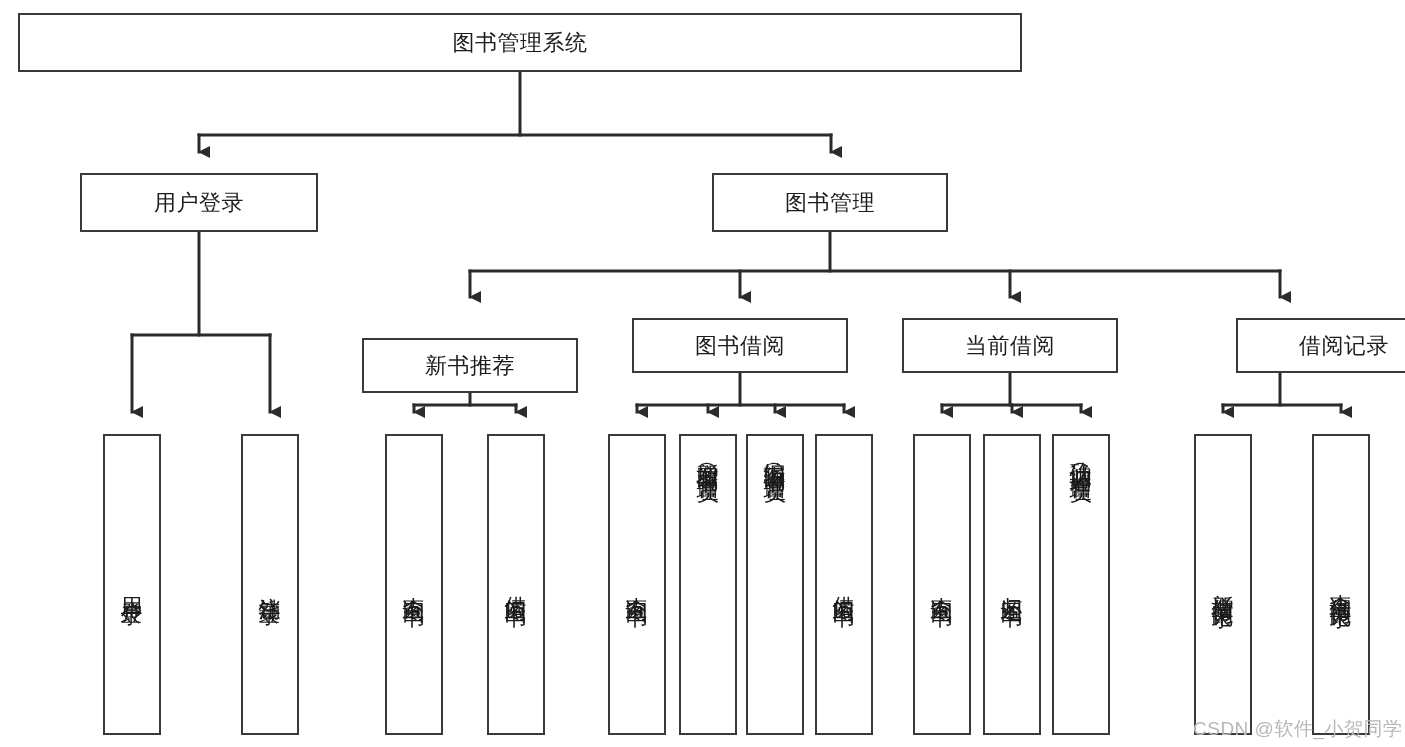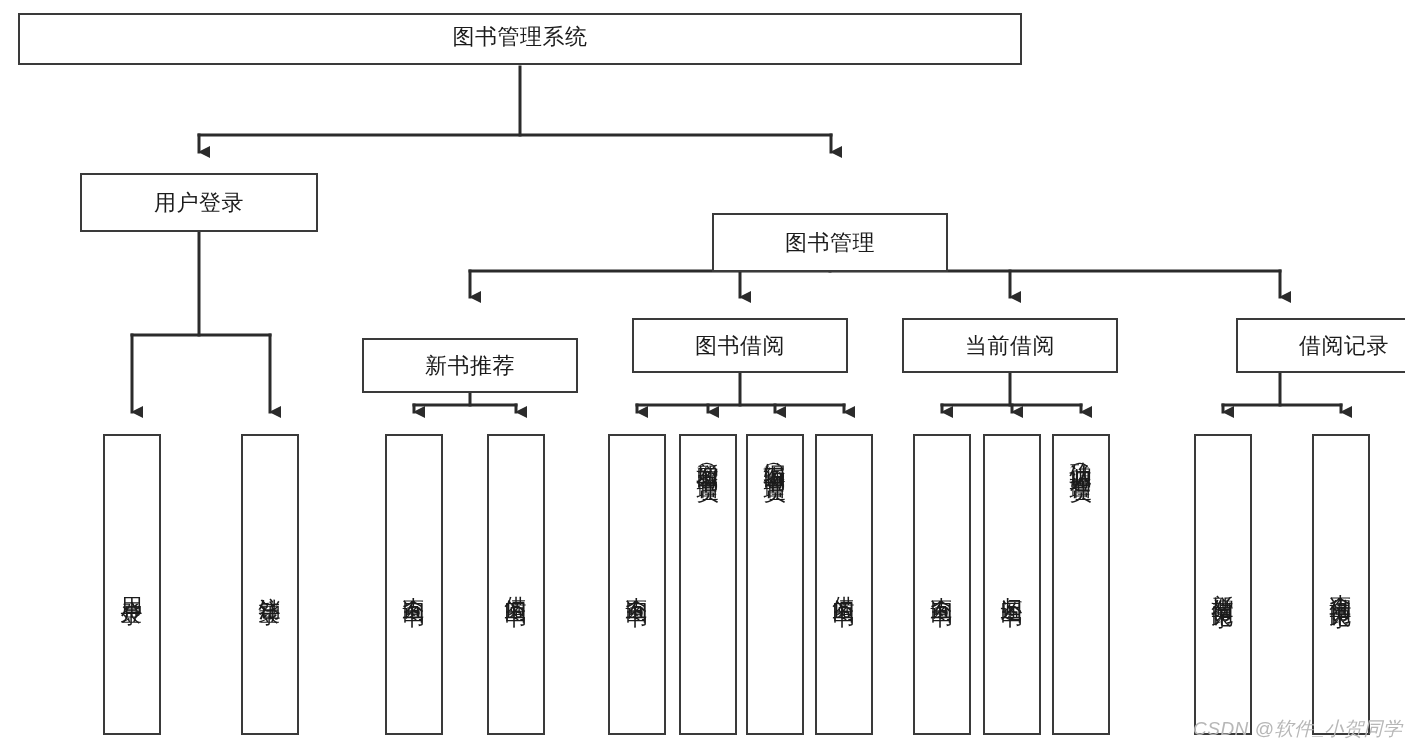--- a/index.html
+++ b/index.html
@@ -60,21 +60,20 @@
   .node.vertical.centered {
     align-items: center;
     padding-top: 0;
   }
   .watermark {
     position: absolute;
     color: #b7b7b7;
     font-size: 19px;
     white-space: nowrap;
     letter-spacing: 0.5px;
-    font-style: italic;
   }
 </style>
 </head>
 <body>
 
 <div id="canvas" style="background: rgb(255, 255, 255);">
 
   <svg class="edges" viewBox="0 0 1405 747" xmlns="http://www.w3.org/2000/svg">
     <defs>
       <marker id="arrow" viewBox="0 0 12 12" refX="6" refY="11" markerWidth="12" markerHeight="12" orient="auto-start-reverse" markerUnits="userSpaceOnUse">
@@ -118,28 +117,28 @@
       <path d="M 1012 405 L 1012 412" marker-end="url(#arrow)"></path>
       <path d="M 1081 405 L 1081 412" marker-end="url(#arrow)"></path>
 
       <path d="M 1280 373 L 1280 405"></path>
       <path d="M 1223 405 L 1341 405"></path>
       <path d="M 1223 405 L 1223 412" marker-end="url(#arrow)"></path>
       <path d="M 1341 405 L 1341 412" marker-end="url(#arrow)"></path>
     </g>
   </svg>
 
-  <div class="node" id="node-root" style="left: 18px; top: 13px; width: 1004px; height: 52px; font-family: Liberation Mono, monospace;">
+  <div class="node" id="node-root" style="left: 18px; top: 13px; width: 1004px; height: 59px;">
     <span class="label">图书管理系统</span>
   </div>
 
   <div class="node" id="node-l2-0" style="left: 80px; top: 173px; width: 238px; height: 59px;">
     <span class="label">用户登录</span>
   </div>
-  <div class="node" id="node-l2-1" style="left: 712px; top: 173px; width: 236px; height: 59px; margin-top: 40px;">
+  <div class="node" id="node-l2-1" style="left: 712px; top: 173px; width: 236px; height: 59px;">
     <span class="label">图书管理</span>
   </div>
 
   <div class="node" id="node-l3-0" style="left: 362px; top: 318px; width: 216px; height: 55px; margin-top: 20px;">
     <span class="label">新书推荐</span>
   </div>
   <div class="node" id="node-l3-1" style="left: 632px; top: 318px; width: 216px; height: 55px;">
     <span class="label">图书借阅</span>
   </div>
   <div class="node" id="node-l3-2" style="left: 902px; top: 318px; width: 216px; height: 55px;">

